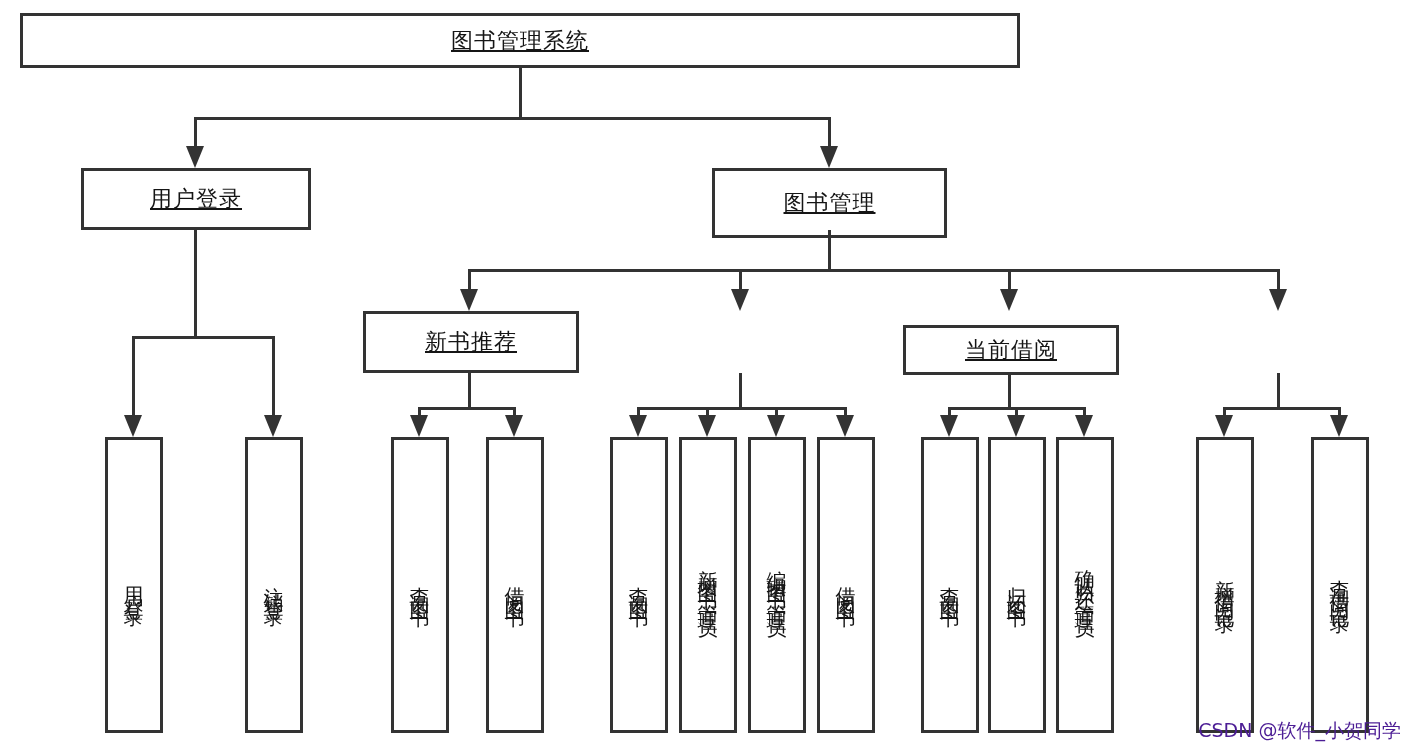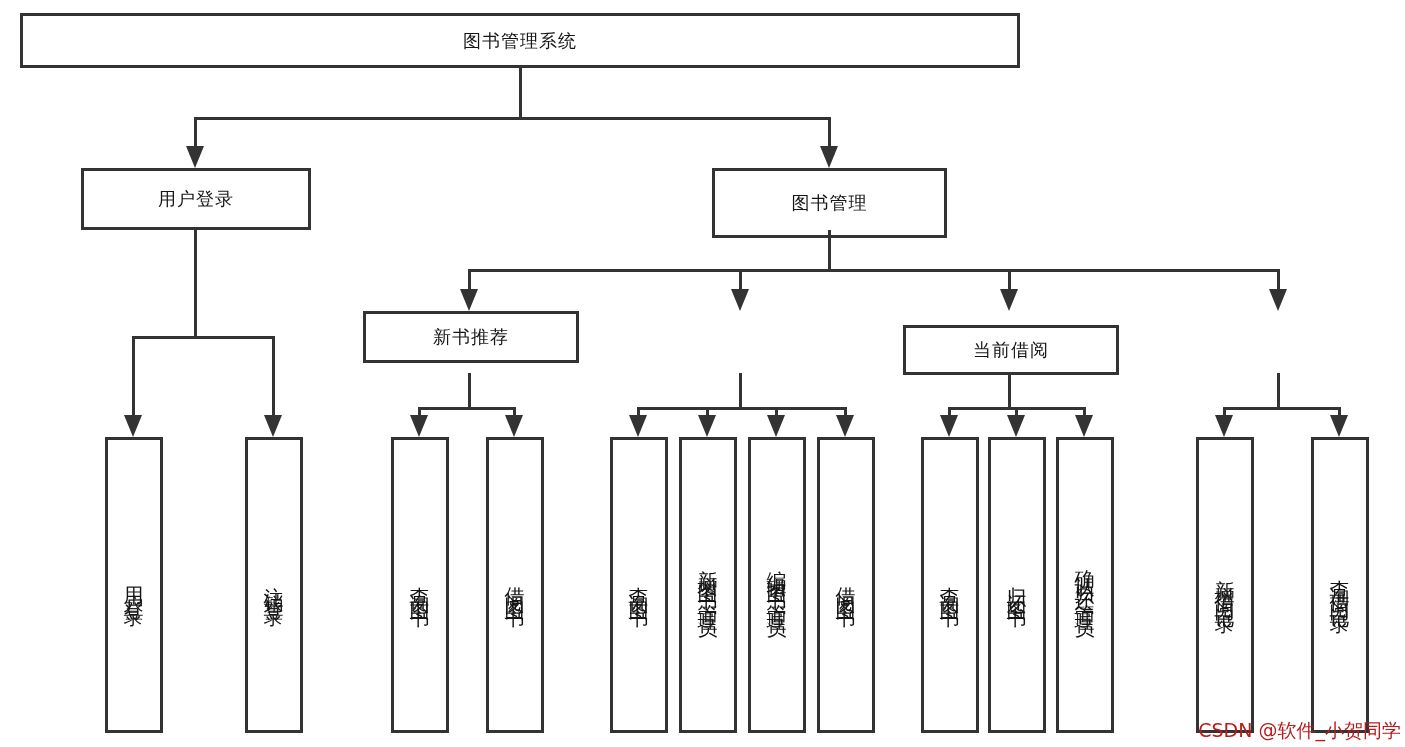--- a/index.html
+++ b/index.html
@@ -19,21 +19,21 @@
     position: absolute;
     box-sizing: border-box;
     border: 3px solid #333333;
     background: #ffffff;
     color: #151515;
     display: flex;
     align-items: center;
     justify-content: center;
     text-align: center;
   }
-  .hbox { font-size: 18px; letter-spacing: 1px; }
+  .hbox { font-size: 22px; letter-spacing: 1px; text-decoration: underline; }
   .vbox {
     writing-mode: vertical-rl;
     text-orientation: mixed;
     font-size: 20px;
     letter-spacing: 7px;
     line-height: 1;
   }
   .vl { position: absolute; width: 3px; background: #333333; }
   .hl { position: absolute; height: 3px; background: #333333; }
   .arrow {
@@ -41,29 +41,29 @@
     width: 0; height: 0;
     border-left: 9px solid transparent;
     border-right: 9px solid transparent;
     border-top: 22px solid #333333;
   }
   .watermark {
     position: absolute;
     right: 4px;
     bottom: 3px;
     font-size: 19px;
-    color: #b91c1c;
+    color: #4c1d95;
     z-index: 10;
     white-space: nowrap;
   }
   
   #n-root    { left: 20px;   top: 13px;  width: 1000px; height: 55px; }
   #n-login   { left: 81px;   top: 168px; width: 230px;  height: 62px; }
   #n-mgmt    { left: 712px;  top: 168px; width: 235px;  height: 70px; }
-  #n-rec     { left: 363px;  top: 311px; width: 216px;  height: 52px; }
+  #n-rec     { left: 363px;  top: 311px; width: 216px;  height: 62px; }
   #n-borrow  { left: 634px;  top: 311px; width: 216px;  height: 62px; }
   #n-current { left: 903px;  top: 325px; width: 216px;  height: 50px; }
   #n-records { left: 1172px; top: 311px; width: 214px;  height: 62px; }
   .leaf      { top: 437px;   height: 296px; width: 58px; }
   #n-a1 { left: 105px; }
   #n-a2 { left: 245px; }
   #n-b1 { left: 391px; }
   #n-b2 { left: 486px; }
   #n-c1 { left: 610px; }
   #n-c2 { left: 679px; }

